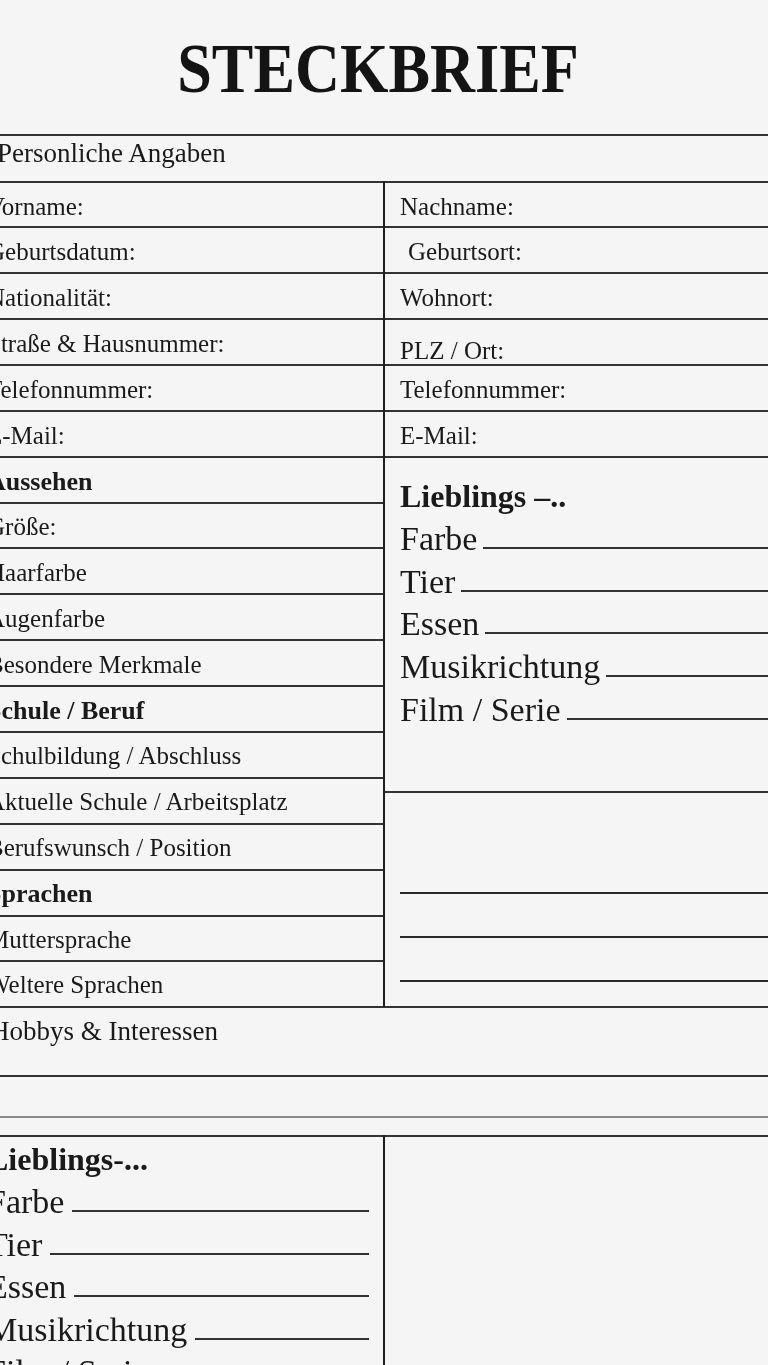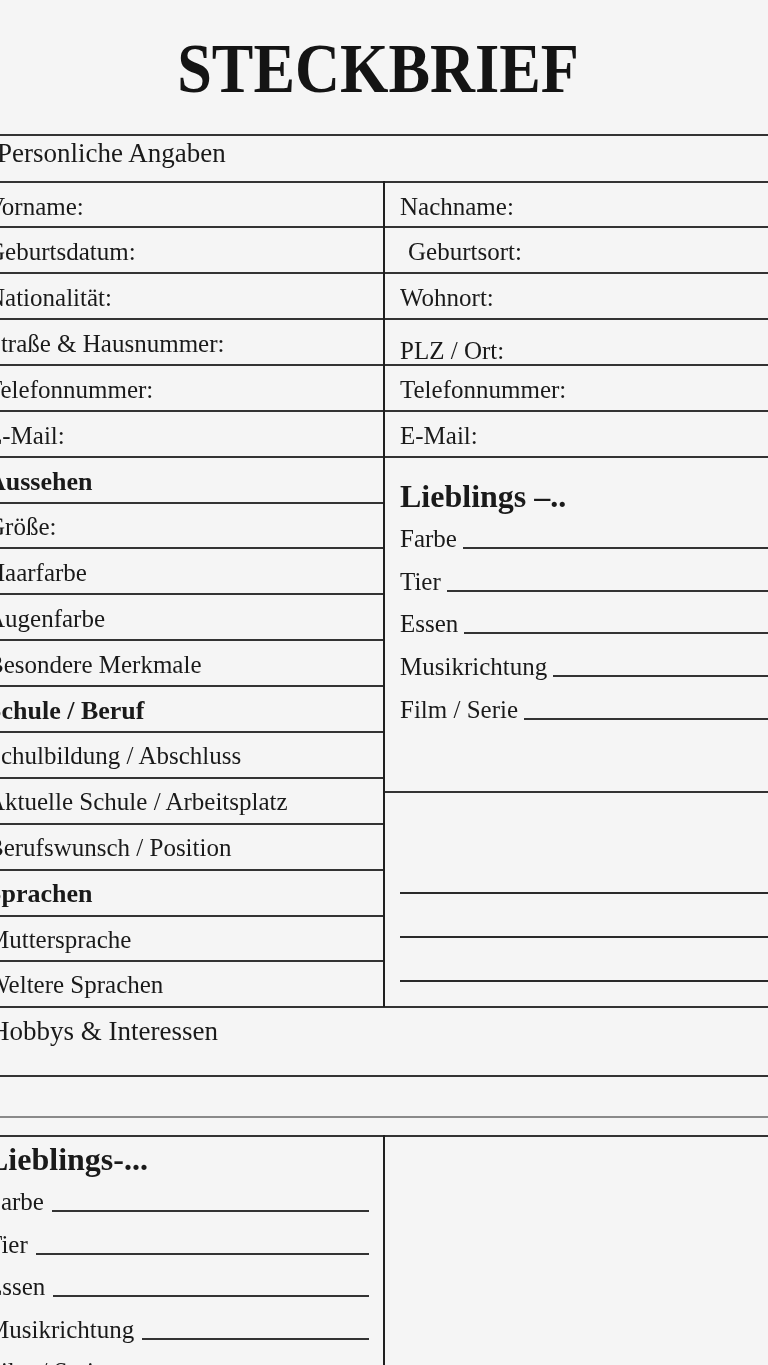--- a/index.html
+++ b/index.html
@@ -21,21 +21,21 @@
     white-space: nowrap;
   }
   .cell.head { font-weight: bold; font-size: 26px; }
   .cell.sec { font-size: 27px; }
   .fhead {
     position: absolute; font-weight: bold; font-size: 32px; line-height: 30px;
     white-space: nowrap;
   }
   .fav-row {
     position: absolute; display: flex; align-items: flex-start; height: 30px;
-    font-size: 25px; line-height: 30px; white-space: nowrap;
+    font-size: 34px; line-height: 30px; white-space: nowrap;
   }
   .fav-row .ul {
     flex: 1; height: 23px; border-bottom: 2px solid var(--line, #333333);
     margin-left: 6px;
   }
   .fav-row.left .ul { margin-left: 8px; }
   .write-line { position: absolute; height: 2px; background: #2a2a2a; }
 </style>
 </head>
 <body>

